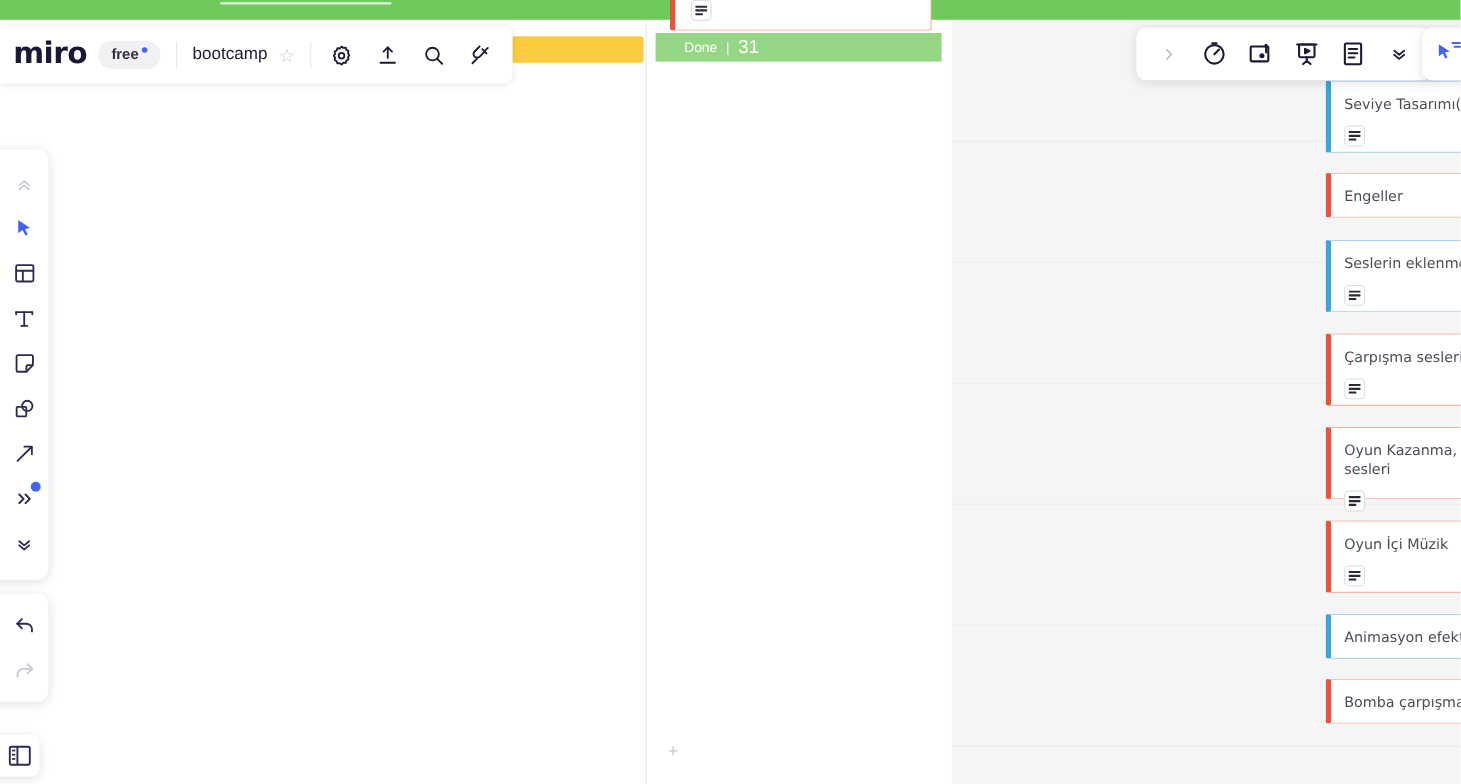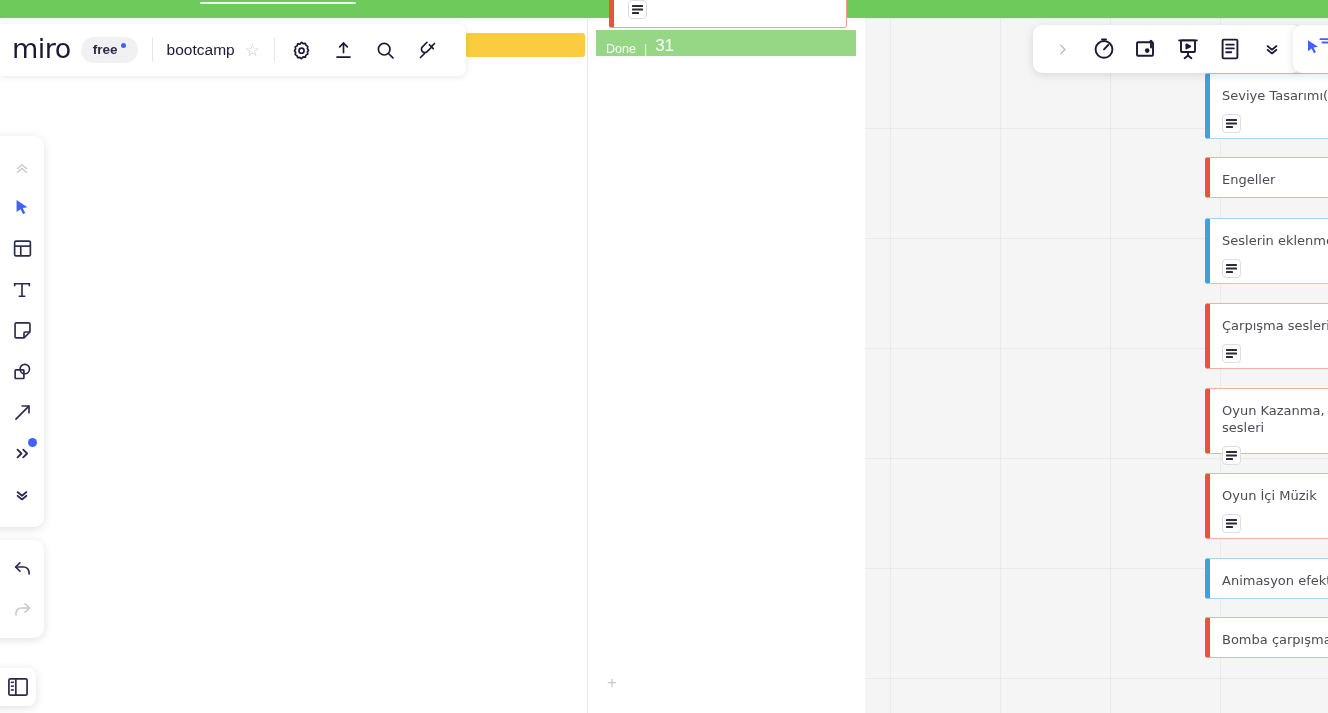--- a/index.html
+++ b/index.html
@@ -61,21 +61,21 @@
     position: absolute; left: 0; top: 24px; width: 466px; height: 52px;
     background: #fff;
     border-radius: 0 8px 8px 0;
     box-shadow: 0 1px 6px rgba(0,0,0,0.10);
     display: flex; align-items: center;
     padding-left: 12px;
     z-index: 30;
   }
   .miro-logo {
     font-family: "DejaVu Sans", sans-serif;
-    font-size: 27px; font-weight: 400; letter-spacing: -0.5px;
+    font-size: 27px; font-weight: 700; letter-spacing: -0.5px;
     color: #1a1a36; line-height: 1;
     padding-bottom: 3px;
   }
   .free-pill {
     margin-left: 10px;
     background: #f1f1f4; color: #2b2b45;
     border-radius: 14px; padding: 5px 12px 6px 12px;
     font-size: 13.5px; font-weight: 600;
     display: flex; align-items: center; gap: 3px;
   }
@@ -142,21 +142,21 @@
     box-shadow: 0 2px 10px rgba(0,0,0,0.12);
     display: flex; align-items: center; justify-content: center;
     color: #4262ff; z-index: 30;
   }
 
   
   .kanban-col { position: absolute; left: 596px; top: 0; width: 262px; }
   .col-header {
     position: absolute; left: 596px; top: 30px; width: 260px; height: 26px;
     background: rgba(108,200,84,0.72);
-    display: flex; align-items: flex-end; padding-left: 10px;
+    display: flex; align-items: center; padding-left: 26px;
     color: #ffffff; font-size: 12.5px; z-index: 12;
   }
   .col-header .sep { margin: 0 8px; opacity: 0.85; }
   .col-header .count { font-size: 17px; }
 
   .partial-card {
     position: absolute; left: 609px; top: -22px; width: 238px; height: 50px;
     background: #fff; border: 1px solid #f0a090; border-left: 5px solid #e8533a;
     border-radius: 3px;
   }

